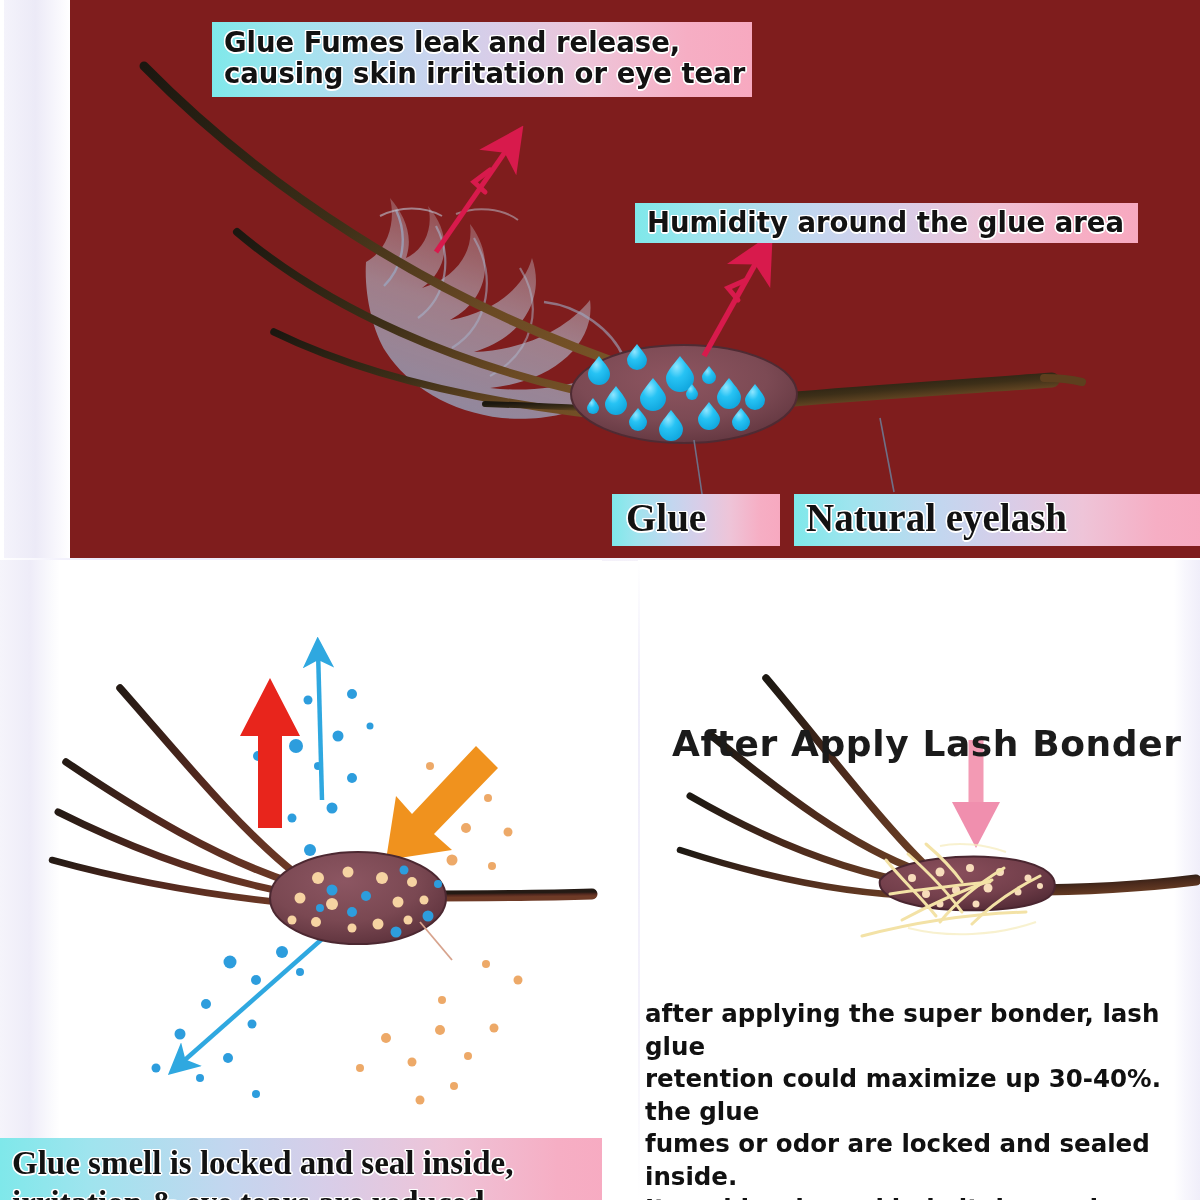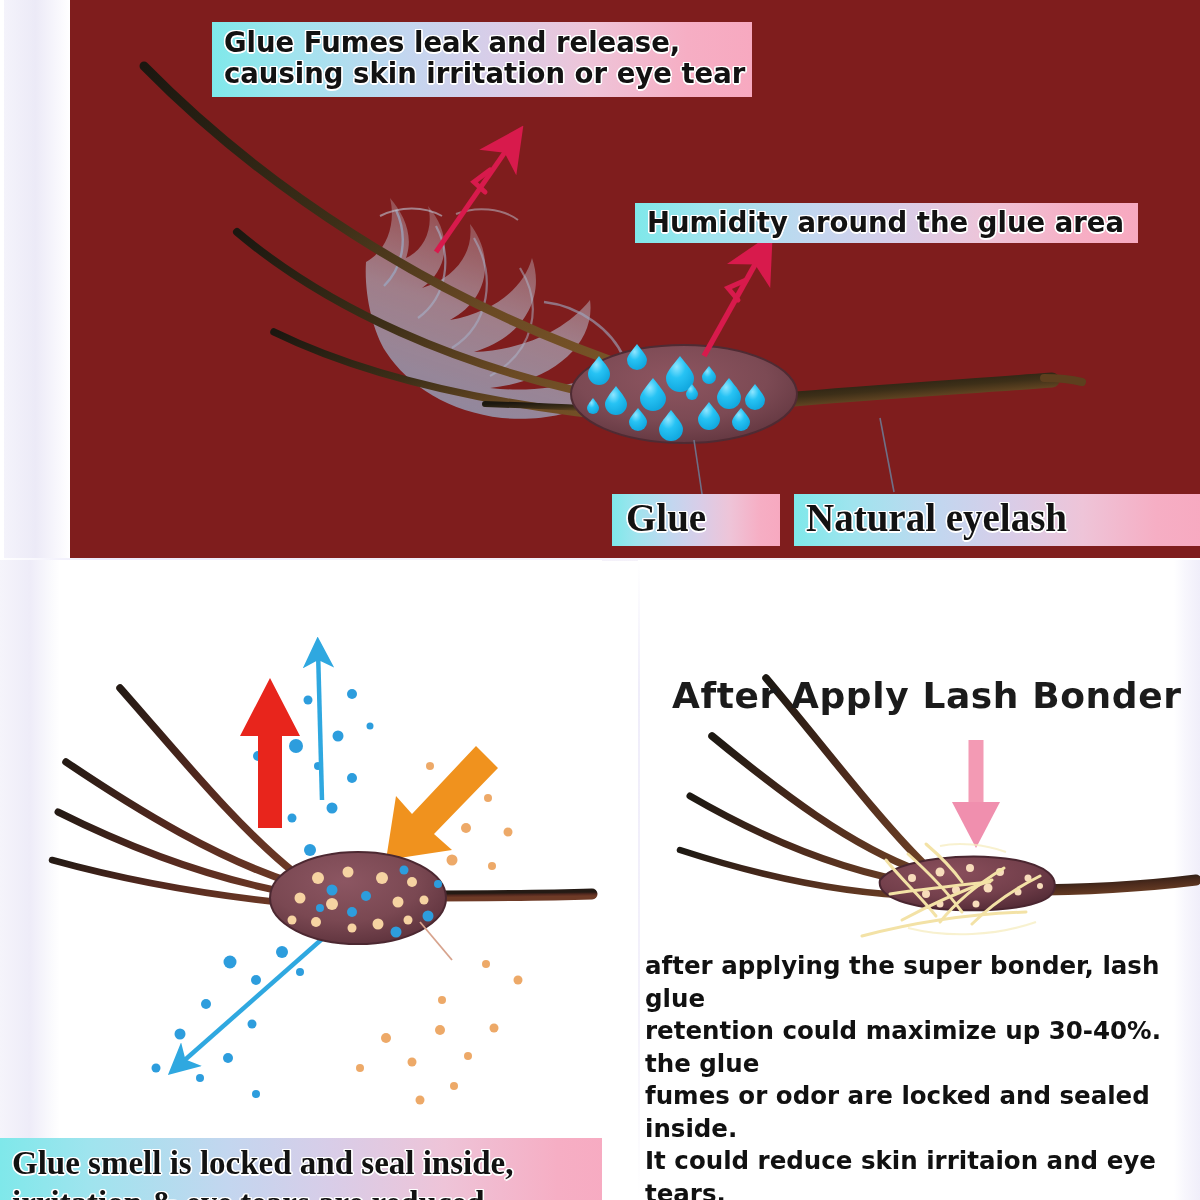--- a/index.html
+++ b/index.html
@@ -55,20 +55,21 @@
   #banner-natural{left:790px;top:494px;width:412px;padding:2px 8px 6px 12px;
       font-size:39px;box-sizing:border-box;}
   #banner-smell{left:0px;top:578px;width:634px;padding:5px 12px 8px 12px;
       font-size:33px;box-sizing:border-box;line-height:1.22;}
 
   
   .plain-head{
     position:absolute;color:#1b1b1b;
     font-family:"DejaVu Sans", sans-serif;
     white-space:pre;
+    margin-top:48px;
   }
   #head-after{left:672px;top:675px;font-size:36px;font-weight:700;letter-spacing:0.6px;}
   #para-right{left:645px;top:950px;width:548px;font-size:24.5px;line-height:1.33;
      font-family:"DejaVu Sans",sans-serif;font-weight:700;color:#111;white-space:pre-line;}
 
   
   .art{position:absolute;left:0;top:0;pointer-events:none;}
 </style>
 </head>
 <body>

